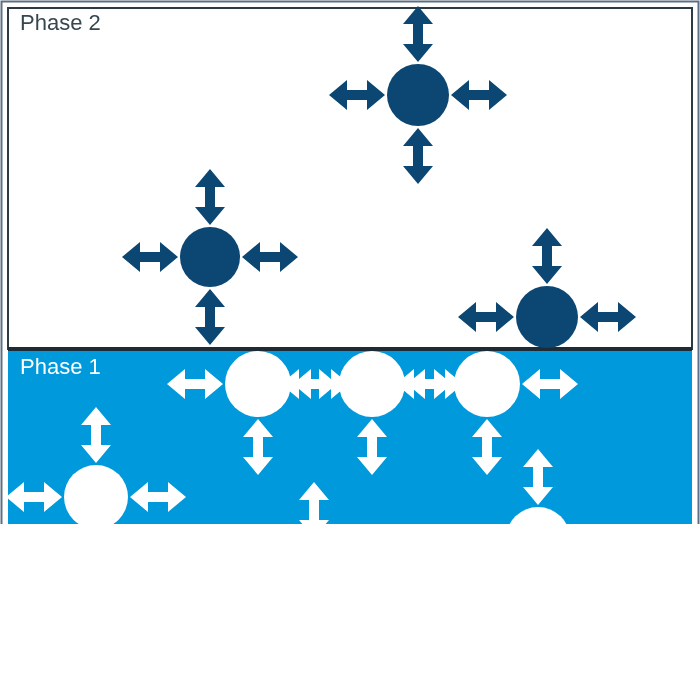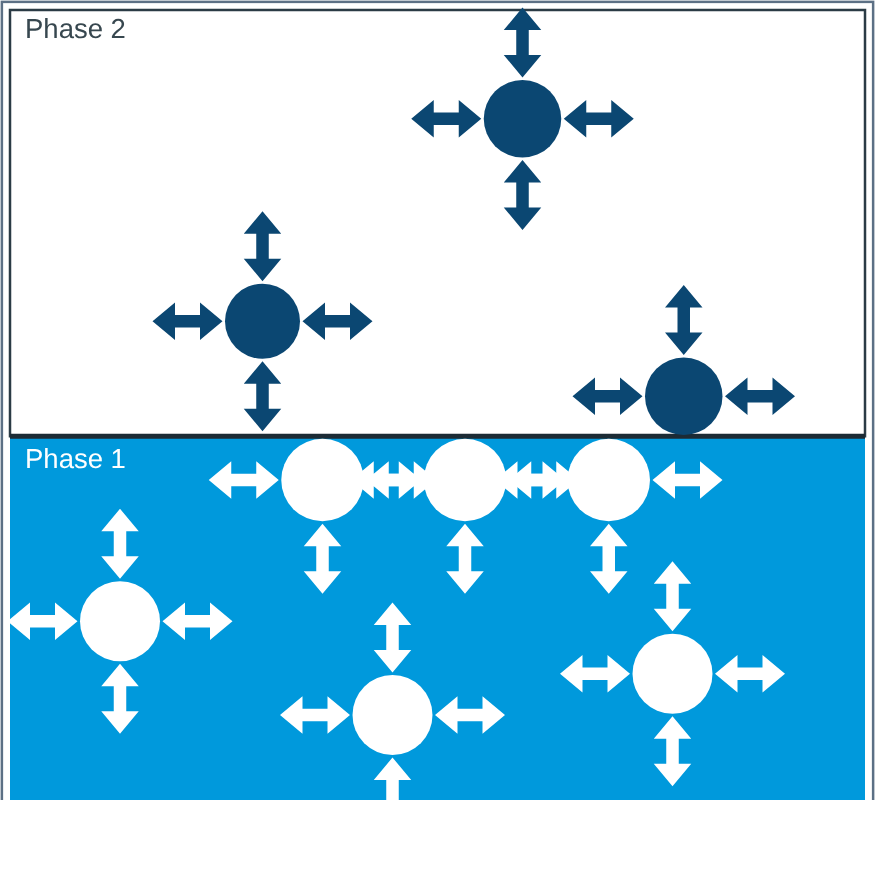--- a/index.html
+++ b/index.html
@@ -6,21 +6,21 @@
     margin: 0;
     padding: 0;
     background: #ffffff;
   }
   body {
     font-family: "Liberation Sans", sans-serif;
   }
   #diagram-root {
     position: relative;
     width: 700px;
-    height: 640px;
+    height: 524px;
     background: #ffffff;
     box-sizing: border-box;
   }
   #diagram-svg {
     display: block;
     width: 700px;
     height: 700px;
   }
   .phase-label-text {
     font-family: "Liberation Sans", sans-serif;

